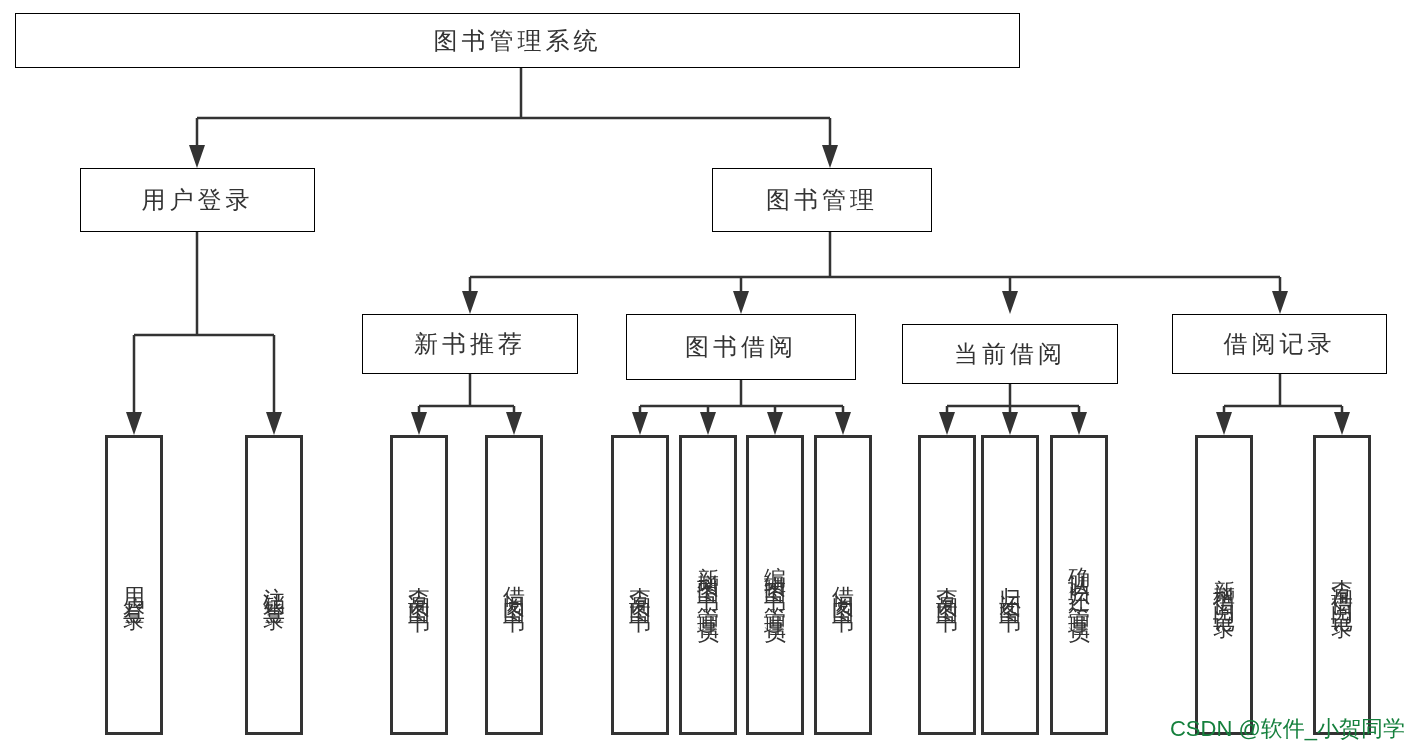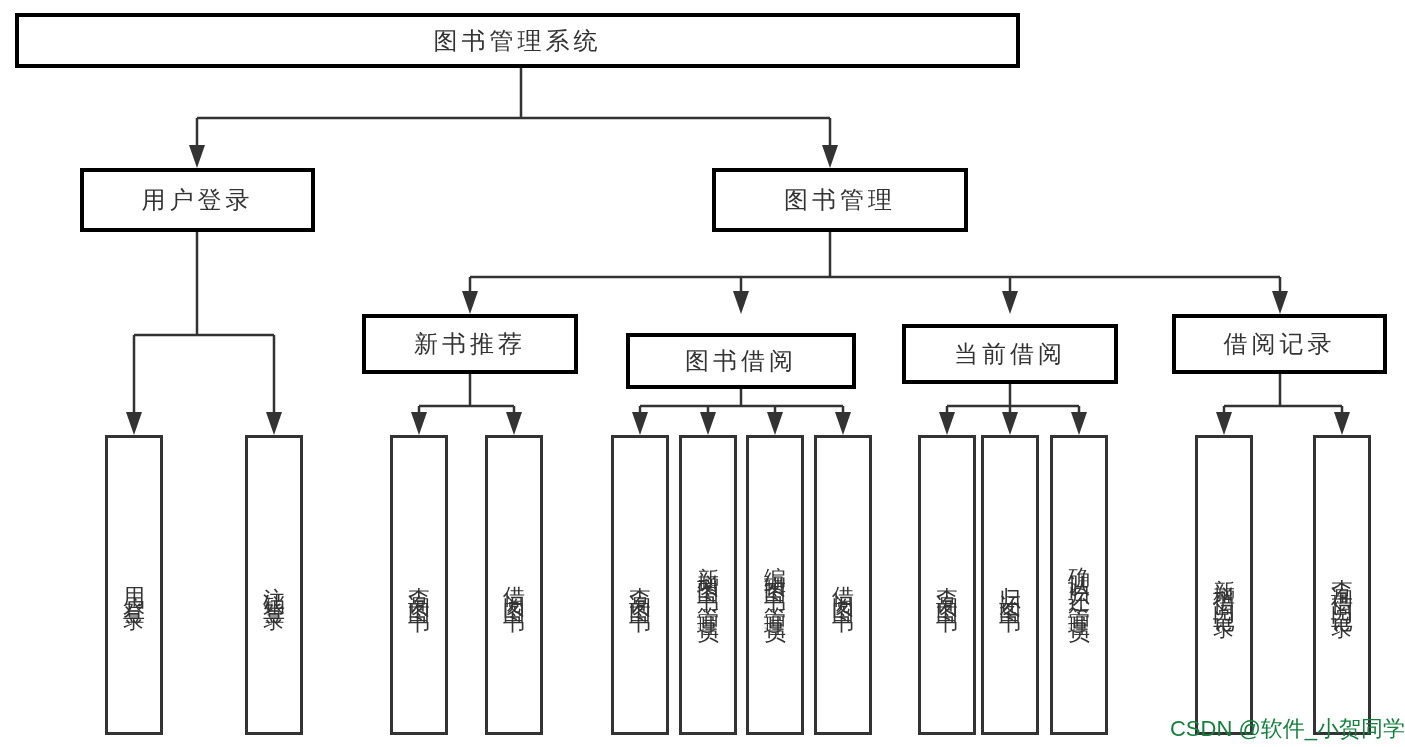--- a/index.html
+++ b/index.html
@@ -9,21 +9,21 @@
     background:#ffffff;
     overflow:hidden;
     font-family:"Liberation Sans","DejaVu Sans",sans-serif;
   }
   #wires{position:absolute;left:0;top:0;width:1405px;height:747px;}
   .line{stroke:#333333;stroke-width:2.5;fill:none;}
   .arrow{fill:#333333;stroke:none;}
   .hbox{
     position:absolute;
     box-sizing:border-box;
-    border:4px solid #000000;
+    border:1px solid #000000;
     background:#ffffff;
     display:flex;align-items:center;justify-content:center;
     font-size:24px;letter-spacing:4px;color:#333333;
     white-space:nowrap;
   }
   .vbox{
     position:absolute;
     box-sizing:border-box;
     top:435px;height:300px;width:58px;
     border:3px solid #333333;
@@ -95,24 +95,24 @@
     <g>
       <path class="line" d="M1280,374 L1280,406 M1224,406 L1342,406 M1224,406 L1224,418 M1342,406 L1342,418"></path>
       <polygon class="arrow" points="1216,412 1232,412 1224,435"></polygon>
       <polygon class="arrow" points="1334,412 1350,412 1342,435"></polygon>
     </g>
   </svg>
 
   <div class="hbox" style="left:15px;top:13px;width:1005px;height:55px;">图书管理系统</div>
 
   <div class="hbox" style="left:80px;top:168px;width:235px;height:64px;">用户登录</div>
-  <div class="hbox" style="left:712px;top:168px;width:256px;height:64px;">图书管理</div>
+  <div class="hbox" style="left:712px;top:168px;width:220px;height:64px;">图书管理</div>
 
   <div class="hbox" style="left:362px;top:314px;width:216px;height:60px;font-family:Liberation Serif, serif;">新书推荐</div>
-  <div class="hbox" style="left:626px;top:314px;width:230px;height:56px;margin-top:19px;">图书借阅</div>
+  <div class="hbox" style="left:626px;top:314px;width:230px;height:66px;">图书借阅</div>
   <div class="hbox" style="left:902px;top:314px;width:216px;height:60px;margin-top:10px;">当前借阅</div>
   <div class="hbox" style="left:1172px;top:314px;width:215px;height:60px;">借阅记录</div>
 
   <div class="vbox" style="left:105px;">
     <span>用户登录</span>
   </div>
   <div class="vbox" style="left:245px;">
     <span>注销登录</span>
   </div>
 

